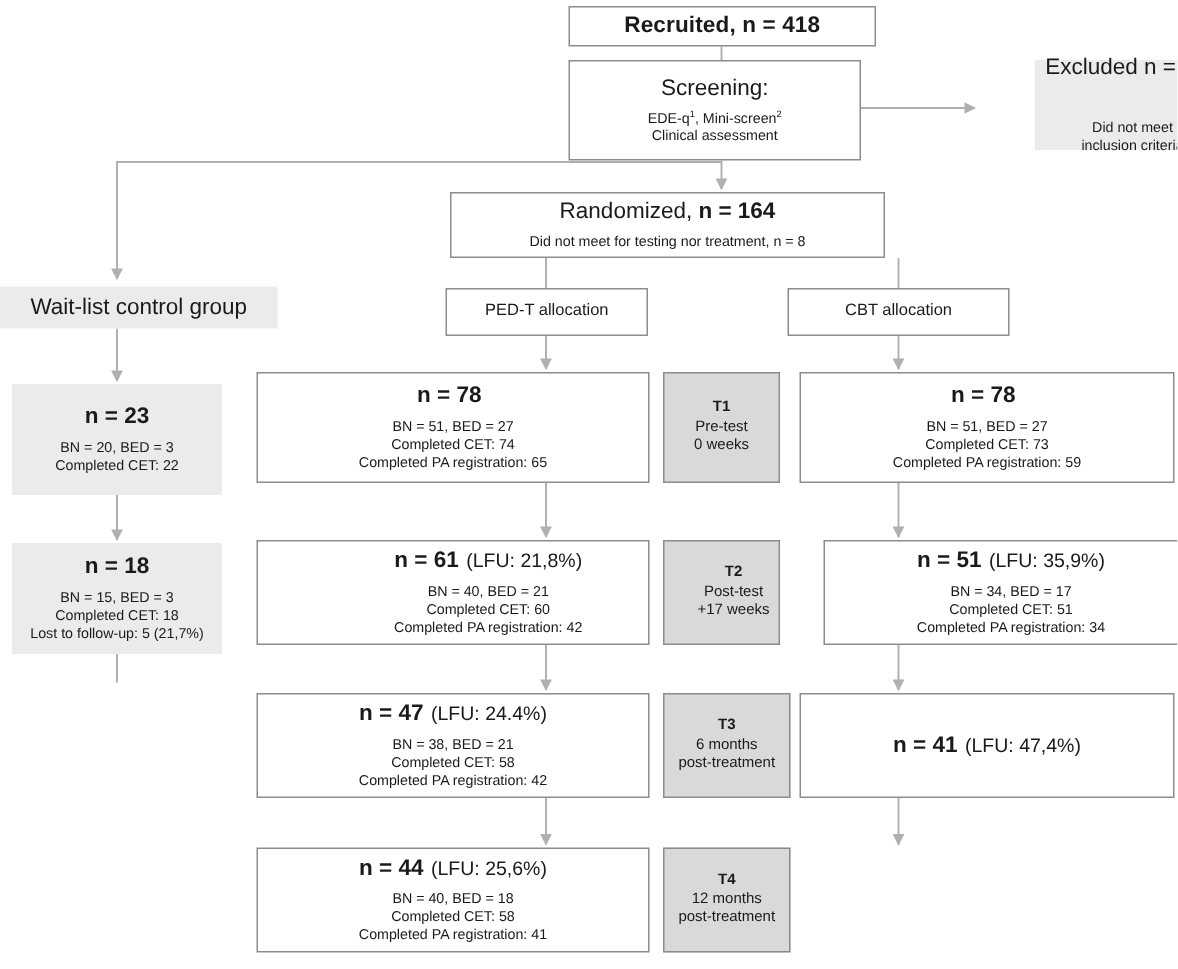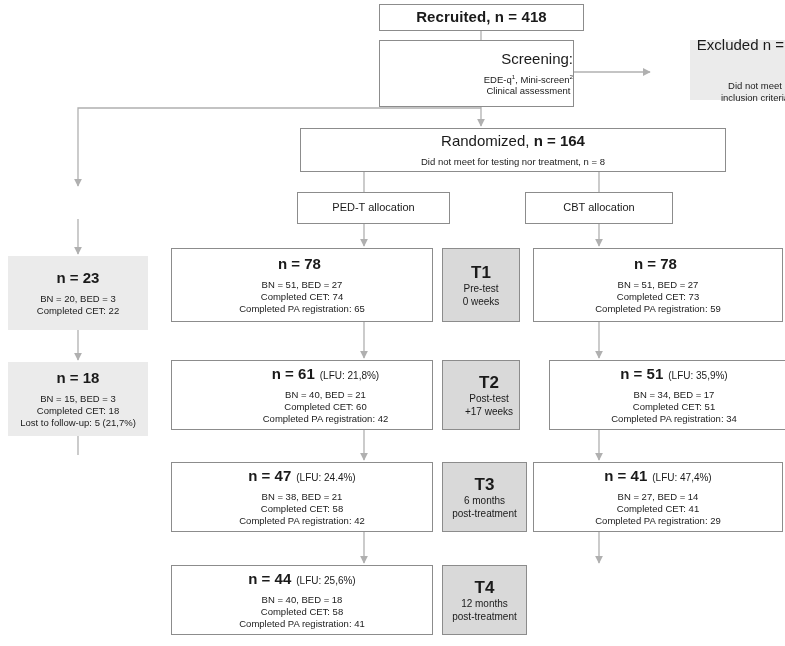--- a/index.html
+++ b/index.html
@@ -77,25 +77,25 @@
     display: flex;
     align-items: baseline;
     justify-content: center;
     gap: 5px;
   }
   .nline .n {
     font-size: 15px;
     font-weight: bold;
   }
   .nline .lfu {
+    font-size: 13px;
+    font-weight: normal;
+  }
+  .tlabel {
     font-size: 10px;
-    font-weight: normal;
-  }
-  .tlabel {
-    font-size: 17px;
     font-weight: bold;
   }
   .tsub {
     font-size: 10px;
     font-weight: normal;
     margin-top: 0;
   }
   .tsub div { white-space: nowrap; }
   sup { font-size: 65%; vertical-align: super; line-height: 0; }
 </style>
@@ -139,49 +139,52 @@
       <line x1="599" y1="322" x2="599" y2="358" marker-end="url(#arrow)"></line>
       <line x1="599" y1="430" x2="599" y2="460" marker-end="url(#arrow)"></line>
       <line x1="599" y1="532" x2="599" y2="563" marker-end="url(#arrow)"></line>
     </g>
   </svg>
 
   <div class="box bordered" style="left:379px; top:4px; width:205px; height:27px;">
     <div class="hdr">Recruited, n = 418</div>
   </div>
 
-  <div class="box bordered" style="left:379px; top:40px; width:195px; height:67px;align-items:flex-end;">
+  <div class="box bordered" style="left:379px; top:40px; width:195px; height:67px;">
     <div class="bigplain">Screening:</div>
     <div class="sub">
       <div>
         <span>EDE-q</span><sup>1</sup><span>, Mini-screen</span><sup>2</sup>
       </div>
       <div>Clinical assessment</div>
     </div>
   </div>
 
   <div class="box gray" style="left:690px; top:40px; width:130px; height:60px;gap:20px;">
     <div class="bigplain">Excluded n = 232</div>
     <div class="sub">
       <div>Did not meet</div>
       <div>inclusion criteria</div>
     </div>
   </div>
 
-  <div class="box bordered" style="left:300px; top:128px; width:426px; height:44px;">
+  <div class="box bordered" style="left:300px; top:128px; width:290px; height:44px;">
     <div class="hdr-reg">
       <span>Randomized, </span><b>n = 164</b>
     </div>
     <div class="sub">
       <div>Did not meet for testing nor treatment, n = 8</div>
     </div>
   </div>
 
-
-  <div class="box bordered" style="left:297px; top:192px; width:153px; height:32px;">
+  <div class="box gray" style="left:0px; top:191px; width:185px; height:28px;">
+    <div class="bigplain">Wait-list control group</div>
+  </div>
+
+  <div class="box bordered" style="left:297px; top:192px; width:135px; height:32px;">
     <div class="plain">PED-T allocation</div>
   </div>
   <div class="box bordered" style="left:525px; top:192px; width:148px; height:32px;">
     <div class="plain">CBT allocation</div>
   </div>
 
   <div class="box gray-bordered" style="left:442px; top:248px; width:78px; height:74px;">
     <div class="tlabel">T1</div>
     <div class="tsub">
       <div>Pre-test</div>
@@ -295,20 +298,15 @@
       <div>BN = 34, BED = 17</div>
       <div>Completed CET: 51</div>
       <div>Completed PA registration: 34</div>
     </div>
   </div>
   <div class="box bordered" style="left:533px; top:462px; width:250px; height:70px;">
     <div class="nline">
       <span class="n">n = 41</span>
       <span class="lfu">(LFU: 47,4%)</span>
     </div>
-    <div class="sub">
-      <div>BN = 27, BED = 14</div>
-      <div>Completed CET: 41</div>
-      <div>Completed PA registration: 29</div>
-    </div>
   </div>
 
 </div>
 
 </body></html>

